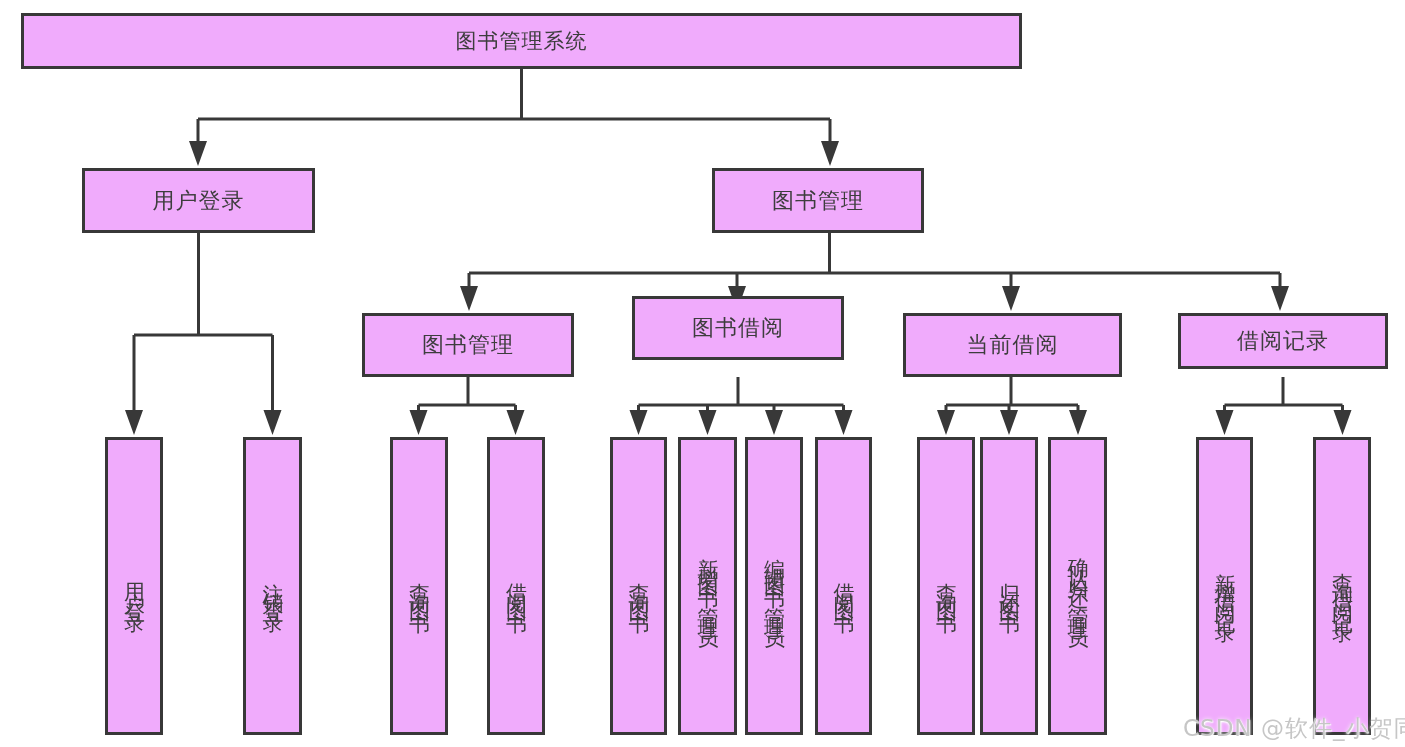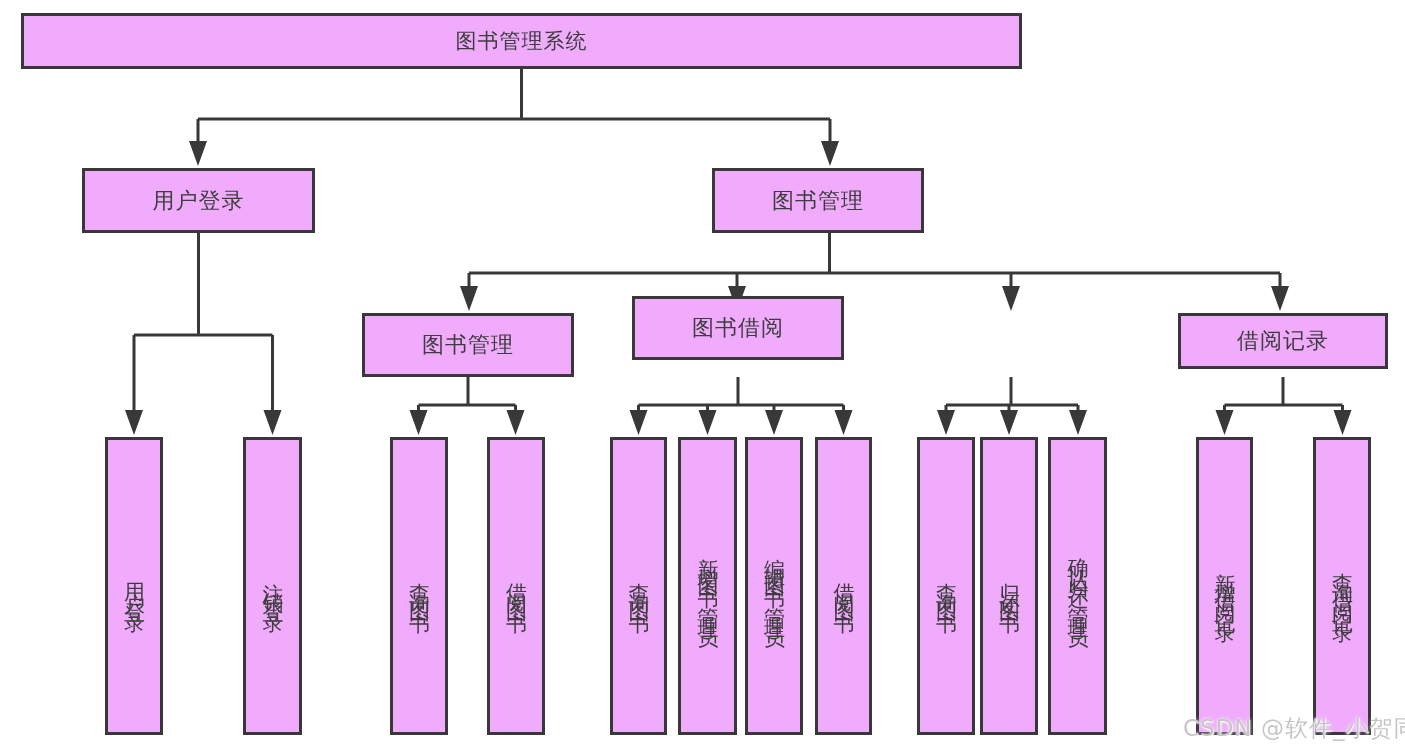--- a/index.html
+++ b/index.html
@@ -75,20 +75,23 @@
   <div class="node hbox" style="left:712px;top:168px;width:212px;height:65px">
     <span>图书管理</span>
   </div>
 
   <div class="node hbox" style="left:362px;top:313px;width:212px;height:64px">
     <span>图书管理</span>
   </div>
   <div class="node hbox" style="left:632px;top:296px;width:212px;height:64px">
     <span>图书借阅</span>
   </div>
+  <div class="node hbox" style="left:903px;top:313px;width:219px;height:64px">
+    <span>当前借阅</span>
+  </div>
   <div class="node hbox" style="left:1178px;top:313px;width:210px;height:56px">
     <span>借阅记录</span>
   </div>
 
   <div class="node vbox" style="left:105px;top:437px;width:58px;height:298px">
     <span>用户登录</span>
   </div>
   <div class="node vbox" style="left:243px;top:437px;width:59px;height:298px">
     <span>注销登录</span>
   </div>

